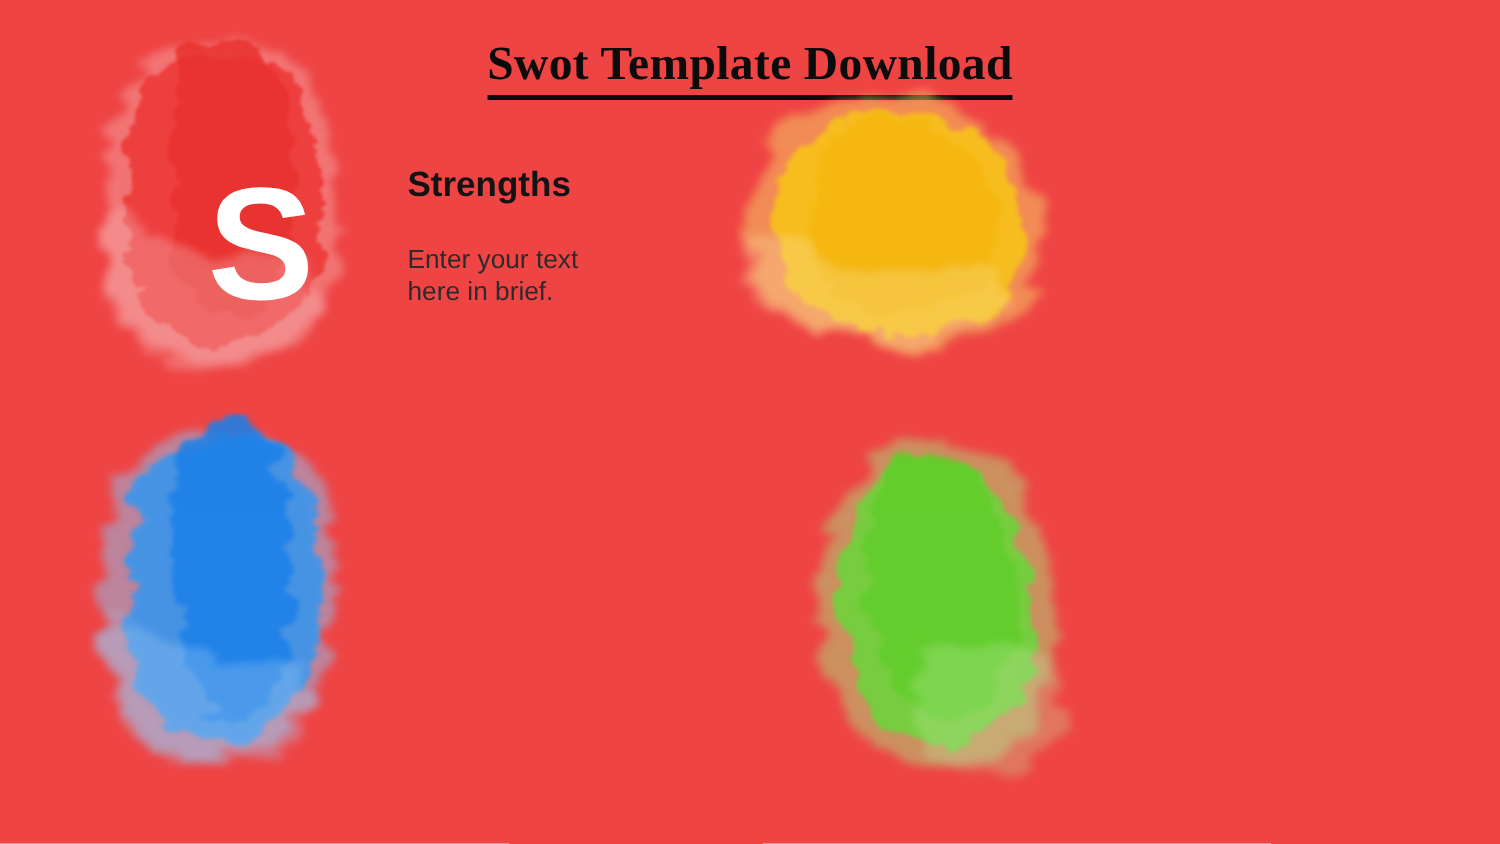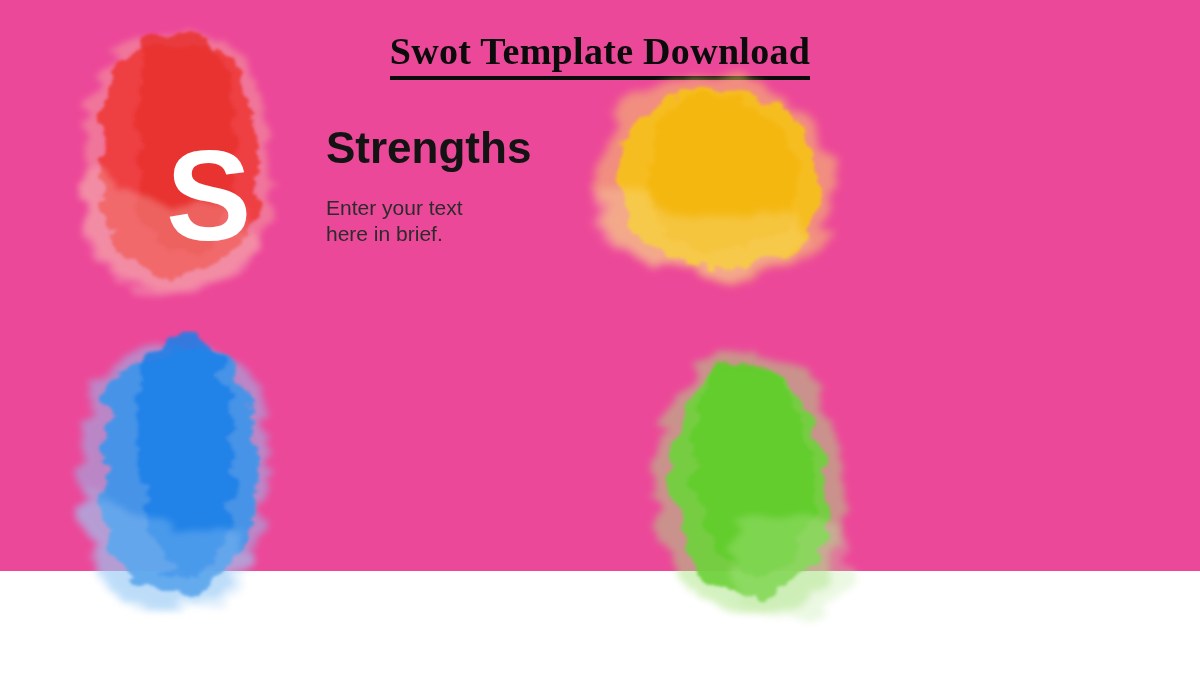--- a/index.html
+++ b/index.html
@@ -11,22 +11,22 @@
     width: 1200px;
     height: 675px;
     overflow: hidden;
     font-family: "Liberation Sans", sans-serif;
     position: relative;
   }
 
   #slide {
     position: relative;
     width: 1200px;
-    height: 571px;
-    background: #ec4899;
+    height: 675px;
+    background: #ef4444;
   }
 
   
   #title-wrap {
     position: absolute;
     left: 0;
     top: 4px;
     width: 1200px;
     text-align: center;
   }
@@ -61,21 +61,21 @@
     color: #ffffff;
     line-height: 1;
     user-select: none;
   }
   .text-col {
     position: absolute;
   }
   .q-heading {
     font-family: "Liberation Sans", sans-serif;
     font-weight: bold;
-    font-size: 44px;
+    font-size: 28px;
     line-height: 46px;
     color: #131313;
     white-space: nowrap;
     margin: 0;
   }
   .q-body {
     font-family: "Liberation Sans", sans-serif;
     font-weight: normal;
     font-size: 21px;
     line-height: 26px;

